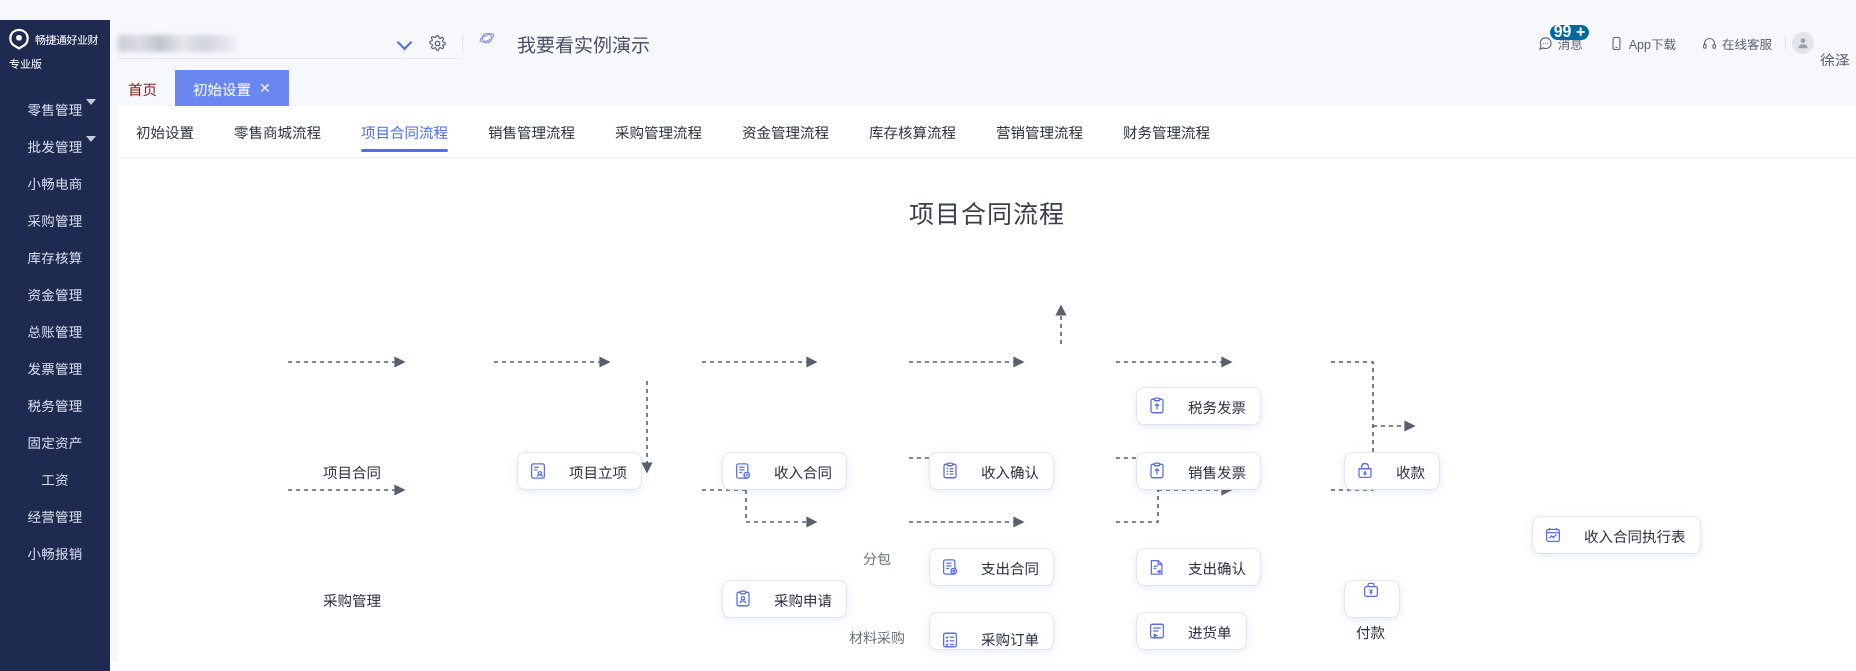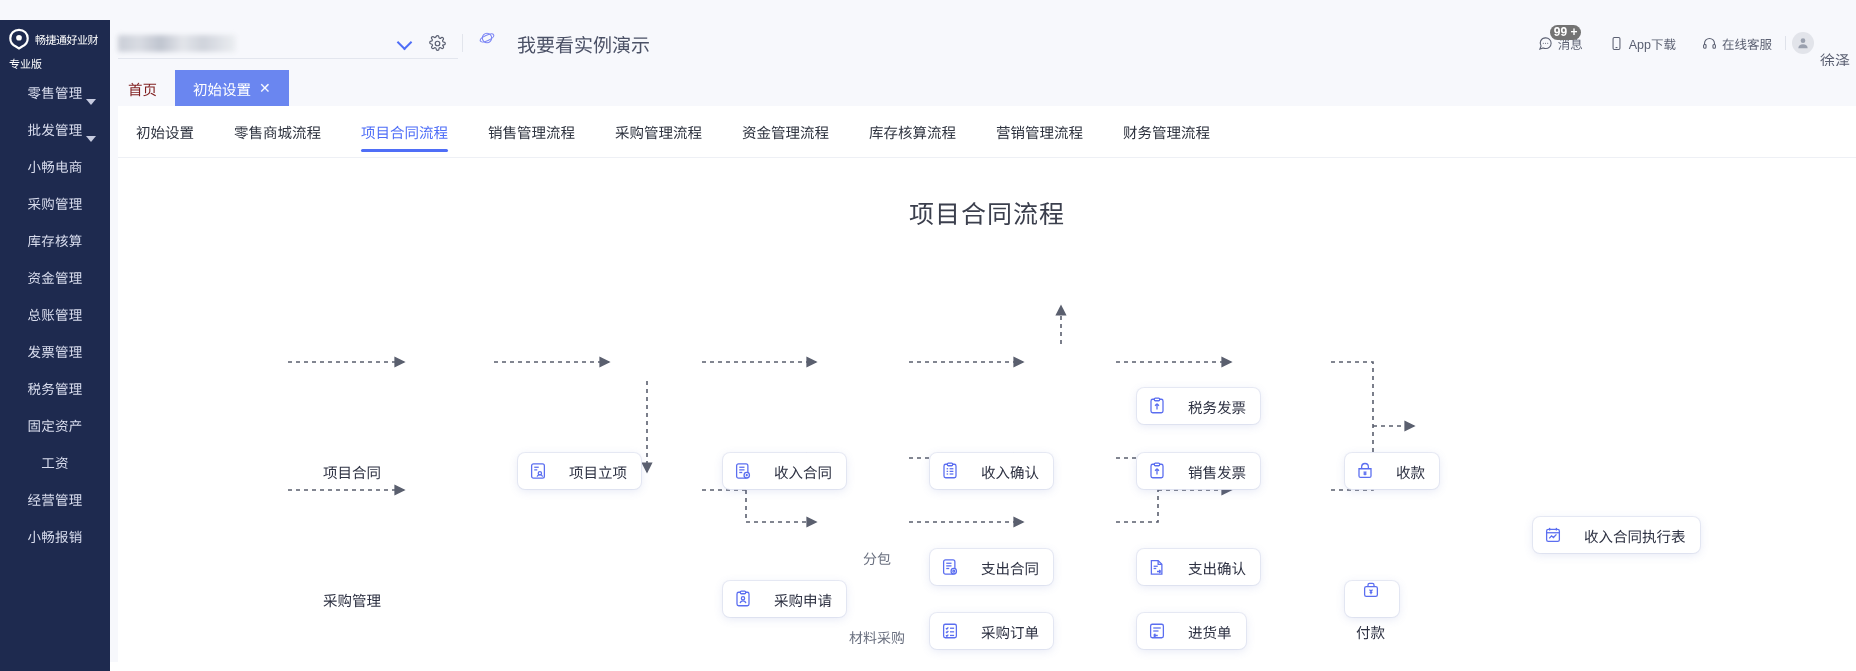--- a/index.html
+++ b/index.html
@@ -29,21 +29,21 @@
   .logo-text {
     color:#ffffff; font-size:11px; letter-spacing:-0.5px;
     white-space:nowrap; overflow:hidden;
   }
   .logo-sub {
     color:#ffffff; font-size:11px; margin-top:5px; margin-left:1px;
     letter-spacing:0px;
   }
   .nav-list { margin-top: 2px; }
   .nav-item {
-    height: 37px; display:flex; align-items:flex-start; justify-content:center;
+    height: 37px; display:flex; align-items:flex-end; justify-content:center;
     color:#d8dced; font-size:13.5px; cursor:pointer; position:relative;
     letter-spacing:0.3px;
   }
   .nav-item .caret {
     position:absolute; right:14px; top:50%; margin-top:-2px;
     width:0;height:0;border-left:5px solid transparent;border-right:5px solid transparent;
     border-top:6px solid #c6cbe0;
   }
 
   
@@ -77,21 +77,21 @@
   }
   .topbar-right {
     margin-left:auto; display:flex; align-items:center; gap:0px; padding-right:6px;
   }
   .tr-item {
     display:flex; align-items:center; gap:5px; font-size:12.5px; color:#5b6072;
     padding:0 13px; cursor:pointer; position:relative;
   }
   .badge {
     position:absolute; top:-9px; left:25px;
-    background:#737373; color:#fff; font-size:12px; line-height:14px;
+    background:#0369a1; color:#fff; font-size:16px; line-height:14px;
     height:15px; padding:0 4px; border-radius:8px; font-weight:bold;
     white-space:nowrap;
   }
   .avatar {
     width:22px;height:22px;border-radius:50%;background:#e2e4ea;
     display:flex;align-items:center;justify-content:center;margin-left:6px;
   }
   .username { font-size:15px;color:#5b6072;margin-left:6px;margin-top:32px; }
 
   
@@ -474,21 +474,21 @@
           <rect x="3.5" y="2.5" width="15" height="19" rx="2.5"></rect>
           <line x1="7" y1="7" x2="14" y2="7"></line>
             <line x1="7" y1="10.5" x2="14" y2="10.5"></line>
             <line x1="7" y1="14" x2="11" y2="14"></line>
           <circle cx="17" cy="17.5" r="3.6" fill="#ffffff"></circle>
           <circle cx="17" cy="17.5" r="1.2"></circle>
         </svg>
         <span>支出合同</span>
       </div>
 
-      <div class="node" style="left:812px; top:507px;">
+      <div class="node" style="left:812px; top:507px;align-items:flex-end;">
         <svg class="ic" viewBox="0 0 24 24" fill="none" stroke="#5b6ef0" stroke-width="1.7">
           <rect x="3.5" y="3" width="17" height="18" rx="2.2"></rect>
           <path d="M6.6 8.2l1.2 1.2 2-2.2"></path>
             <line x1="12" y1="8.3" x2="17.5" y2="8.3"></line>
           <path d="M6.6 13l1.2 1.2 2-2.2"></path>
             <line x1="12" y1="13.1" x2="17.5" y2="13.1"></line>
           <path d="M6.6 17.8l1.2 1.2 2-2.2"></path>
             <line x1="12" y1="17.9" x2="17.5" y2="17.9"></line>
         </svg>
         <span>采购订单</span>

